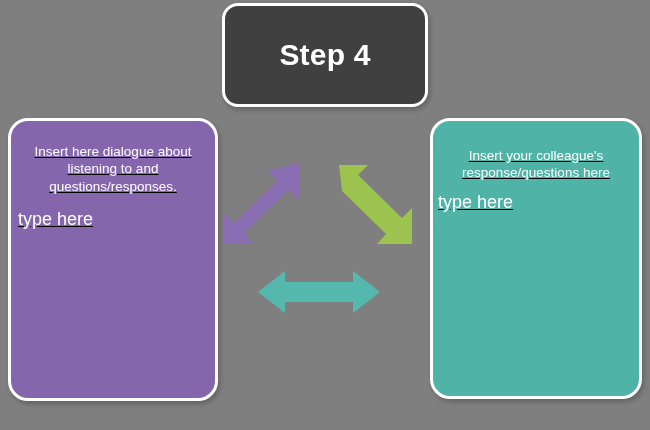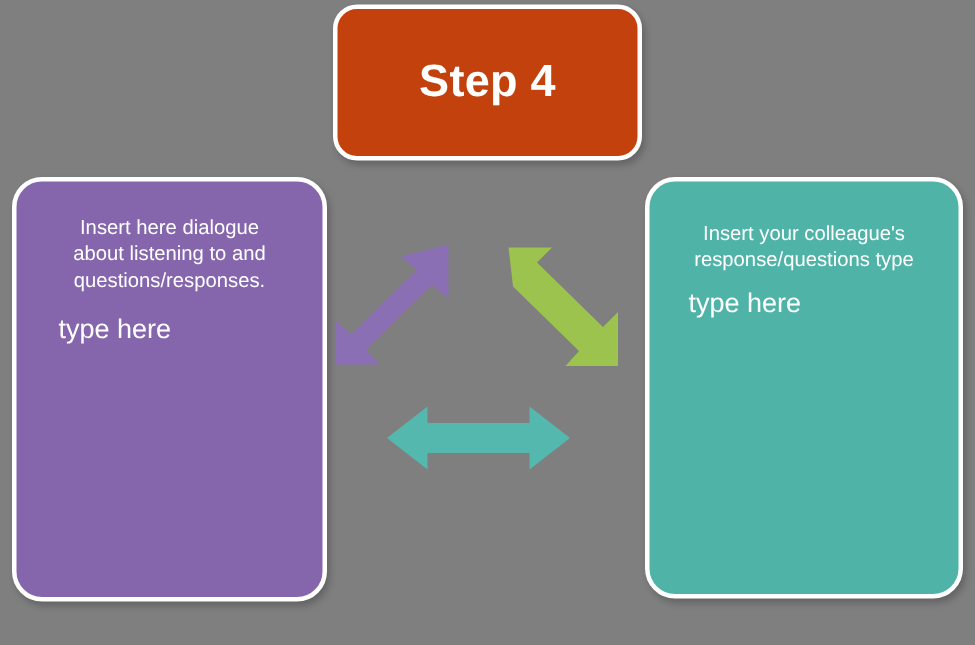--- a/index.html
+++ b/index.html
@@ -28,21 +28,21 @@
     border-radius: 18px;
     box-shadow: 2px 3px 5px rgba(0,0,0,0.22);
   }
 
   
   #step-card {
     left: 222px;
     top: 3px;
     width: 206px;
     height: 104px;
-    background: #c2410c;
+    background: #404040;
     border-radius: 16px;
     display: flex;
     flex-direction: row;
     align-items: center;
     justify-content: center;
   }
   .step-line {
     color: #ffffff;
     font-size: 30px;
     font-weight: bold;
@@ -68,21 +68,22 @@
     height: 281px;
     background: #4fb3a8;
     border-radius: 20px;
   }
 
   .card-body {
     position: absolute;
     left: 0;
     right: 0;
     top: 22px;
-    padding: 0 24px;
+    padding: 0 3px;
+    text-decoration: underline;
   }
   .card-heading {
     color: #ffffff;
     font-size: 13.5px;
     line-height: 1.28;
     text-align: center;
     margin: 0;
   }
   .card-typehere {
     color: #ffffff;
@@ -112,21 +113,21 @@
 
   <div class="card" id="left-card">
     <div class="card-body">
       <p class="card-heading">Insert here dialogue about listening to and questions/responses.</p>
       <p class="card-typehere">type here</p>
     </div>
   </div>
 
   <div class="card" id="right-card">
     <div class="card-body">
-      <p class="card-heading">Insert your colleague's response/questions type</p>
+      <p class="card-heading">Insert your colleague's response/questions here</p>
       <p class="card-typehere">type here</p>
     </div>
   </div>
 
   <svg class="arrow" id="arrow-purple" width="84" height="92" viewBox="0 0 84 92">
     <polygon points="77,6 77,42 66,33 22,76 31,86 2,86 2,57 12,66 56,23 45,14" fill="#8b6fb5"></polygon>
   </svg>
 
   <svg class="arrow" id="arrow-green" width="86" height="92" viewBox="0 0 86 92">
     <polygon points="5,5 34,5 24,15 68,58 78,48 78,84 43,84 52,74 8,31" fill="#9bc34d"></polygon>

